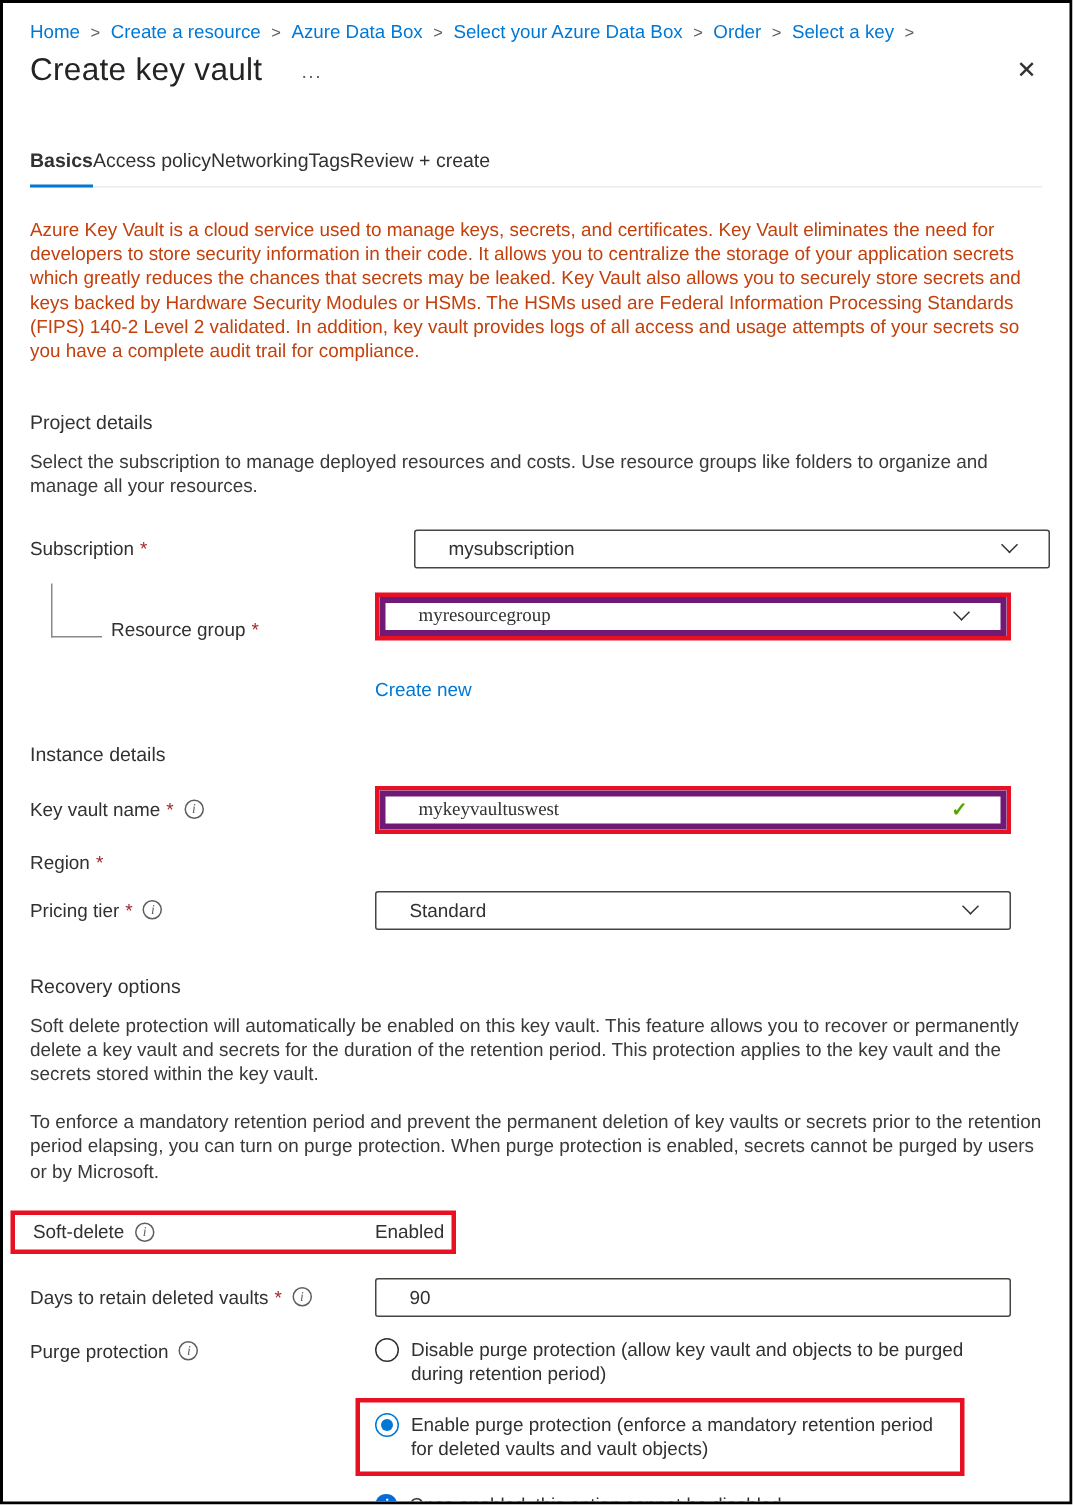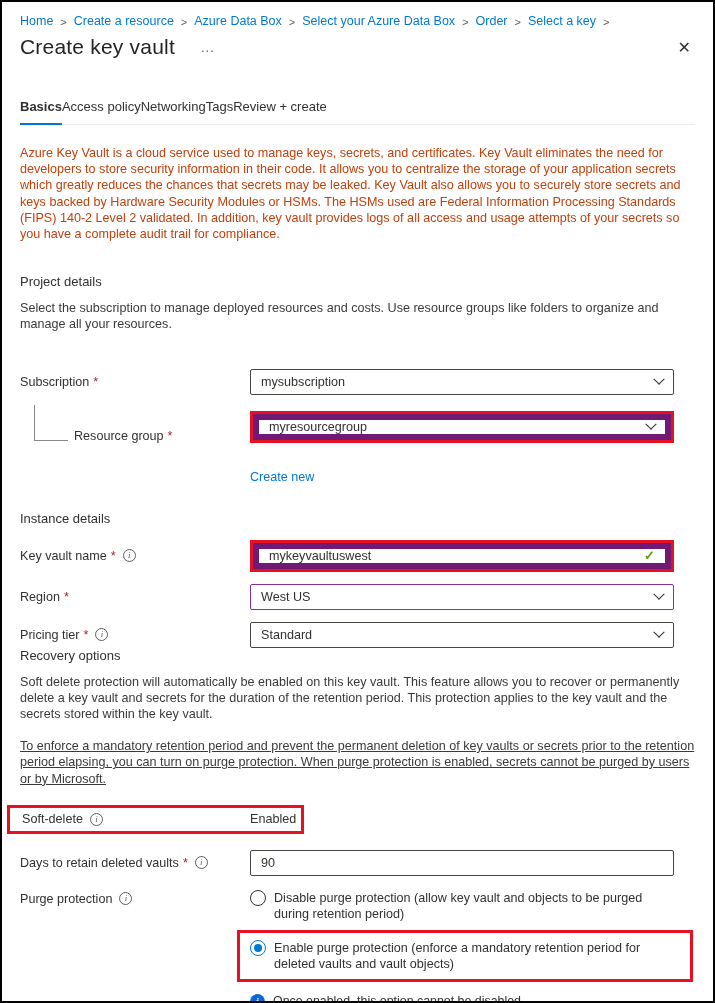--- a/index.html
+++ b/index.html
@@ -33,51 +33,51 @@
   .tabs { margin-top:40px; display:flex; font-size:13px; border-bottom:1px solid #ececec; }
   .tab { padding-bottom:9px; cursor:pointer; color:#323130; }
   .tab.active { font-weight:700; border-bottom:2px solid #0078d4; margin-bottom:-1px; }
 
   
   .intro { margin-top:20px; font-size:12.6px; line-height:16.2px; color:#c2410c; }
   .section-heading { font-size:13px; color:#323130; }
   .section-desc { font-size:12.6px; line-height:16.2px; color:#3b3a39; margin-top:11px; }
   #project-heading { margin-top:32px; }
   #instance-heading { margin-top:26px; }
-  #recovery-heading { }
+  #recovery-heading { margin-top:30px; }
 
   
   .form-rows { position:relative; }
   .form-row { display:flex; align-items:center; margin-top:12px; font-size:12.6px; }
   .form-row.top-align { align-items:flex-start; }
   .label-col { width:230px; flex:0 0 230px; display:flex; align-items:center; }
   .field-col { width:424px; flex:0 0 424px; }
   .req { color:#a4262c; margin-left:4px; }
   .info-icon {
     width:13px; height:13px; border:1px solid #605e5c; border-radius:50%;
     color:#605e5c; font-size:9px; line-height:11px; text-align:center;
     display:inline-block; margin-left:7px; font-style:italic; font-family:"Liberation Serif", serif;
   }
   .dropdown, .text-input {
     height:26px; width:100%; background:#fff;
     border:1px solid #47453f; border-radius:2px;
-    display:flex; align-items:center; padding:0 10px;
+    display:flex; align-items:center; padding:0 22px;
     font-size:12.6px; cursor:pointer;
   }
   .dropdown .val, .text-input .val { flex:1 1 auto; }
   .chev {
     width:8px; height:8px; border-right:1.4px solid #323130; border-bottom:1.4px solid #323130;
     transform:rotate(45deg) translate(-2px,-2px); flex:0 0 auto;
   }
   .purple-border { border-color:#8a2da5; }
   .check { color:#57a300; font-weight:700; font-size:13px; }
 
   .red-box { border:3px solid #e81123; }
   .field-redbox { padding:0; }
-  .field-redbox .dropdown, .field-redbox .text-input { border:6px solid #701a75; border-radius:0; }
+  .field-redbox .dropdown, .field-redbox .text-input { border:4px solid #701a75; border-radius:0;font-family:Liberation Serif, serif; }
 
   .indent-label { padding-left:54px; position:relative; }
   .elbow {
     position:absolute; left:14px; top:-24px;
     width:34px; height:36px;
     border-left:1px solid #8a8886; border-bottom:1px solid #8a8886;
   }
   .link { color:#0078d4; font-size:12.6px; cursor:pointer; }
   .create-new-row { margin-top:24px; margin-left:230px; }
 
@@ -92,21 +92,21 @@
 
   
   .radio-option { display:flex; align-items:flex-start; gap:8px; font-size:12.6px; line-height:16px; cursor:pointer; }
   .radio {
     width:16px; height:16px; border:1px solid #323130; border-radius:50%;
     flex:0 0 16px; position:relative; background:#fff; margin-top:0;
   }
   .radio.selected { border-color:#0078d4; }
   .radio.selected::after { content:""; position:absolute; inset:3px; border-radius:50%; background:#0078d4; }
   .radio-label { max-width:392px; }
-  .enable-redbox { margin-left:-13px; padding:7px 10px; margin-top:8px; width:456px; }
+  .enable-redbox { margin-left:-13px; padding:7px 10px; margin-top:8px; width:406px; }
 
   
   .info-note { display:flex; align-items:center; gap:8px; margin-top:12px; margin-left:230px; font-size:12.4px; }
   .info-note-icon {
     width:15px; height:15px; border-radius:50%; background:#0b69d3; color:#fff;
     font-size:10px; line-height:15px; text-align:center; font-style:italic;
     font-family:"Liberation Serif", serif; flex:0 0 15px; font-weight:700;
   }
 </style>
 </head>
@@ -143,21 +143,21 @@
       <span class="tab">Tags</span>
       <span class="tab">Review + create</span>
     </div>
 
     <p class="intro">Azure Key Vault is a cloud service used to manage keys, secrets, and certificates. Key Vault eliminates the need for developers to store security information in their code. It allows you to centralize the storage of your application secrets which greatly reduces the chances that secrets may be leaked. Key Vault also allows you to securely store secrets and keys backed by Hardware Security Modules or HSMs. The HSMs used are Federal Information Processing Standards (FIPS) 140-2 Level 2 validated. In addition, key vault provides logs of all access and usage attempts of your secrets so you have a complete audit trail for compliance.</p>
 
     <div class="section-heading" id="project-heading">Project details</div>
     <p class="section-desc">Select the subscription to manage deployed resources and costs. Use resource groups like folders to organize and manage all your resources.</p>
 
     <div class="form-rows">
-      <div class="form-row" style="margin-top:36px;">
+      <div class="form-row" style="margin-top:20px;gap:26px;">
         <div class="label-col">
           <span>Subscription</span>
             <span class="req">*</span>
         </div>
         <div class="field-col">
           <div class="dropdown">
             <span class="val">mysubscription</span>
             <span class="chev"></span>
           </div>
         </div>
@@ -201,46 +201,40 @@
             </div>
           </div>
         </div>
       </div>
 
       <div class="form-row">
         <div class="label-col">
           <span>Region</span>
             <span class="req">*</span>
         </div>
-        <div class="field-col">
-          <div class="dropdown purple-border">
-            <span class="val">West US</span>
-            <span class="chev"></span>
-          </div>
-        </div>
       </div>
 
       <div class="form-row">
         <div class="label-col">
           <span>Pricing tier</span>
             <span class="req">*</span>
           <span class="info-icon">i</span>
         </div>
         <div class="field-col">
           <div class="dropdown">
             <span class="val">Standard</span>
             <span class="chev"></span>
           </div>
         </div>
       </div>
     </div>
 
     <div class="section-heading" id="recovery-heading">Recovery options</div>
     <p class="section-desc">Soft delete protection will automatically be enabled on this key vault. This feature allows you to recover or permanently delete a key vault and secrets for the duration of the retention period. This protection applies to the key vault and the secrets stored within the key vault.</p>
-    <p class="section-desc" style="margin-top:16px;text-decoration:underline;">To enforce a mandatory retention period and prevent the permanent deletion of key vaults or secrets prior to the retention period elapsing, you can turn on purge protection. When purge protection is enabled, secrets cannot be purged by users or by Microsoft.</p>
+    <p class="section-desc" style="margin-top:16px;">To enforce a mandatory retention period and prevent the permanent deletion of key vaults or secrets prior to the retention period elapsing, you can turn on purge protection. When purge protection is enabled, secrets cannot be purged by users or by Microsoft.</p>
 
     <div class="red-box softdelete-box">
       <div class="label-col">
         <span>Soft-delete</span>
         <span class="info-icon">i</span>
       </div>
       <span>Enabled</span>
     </div>
 
     <div class="form-rows">

